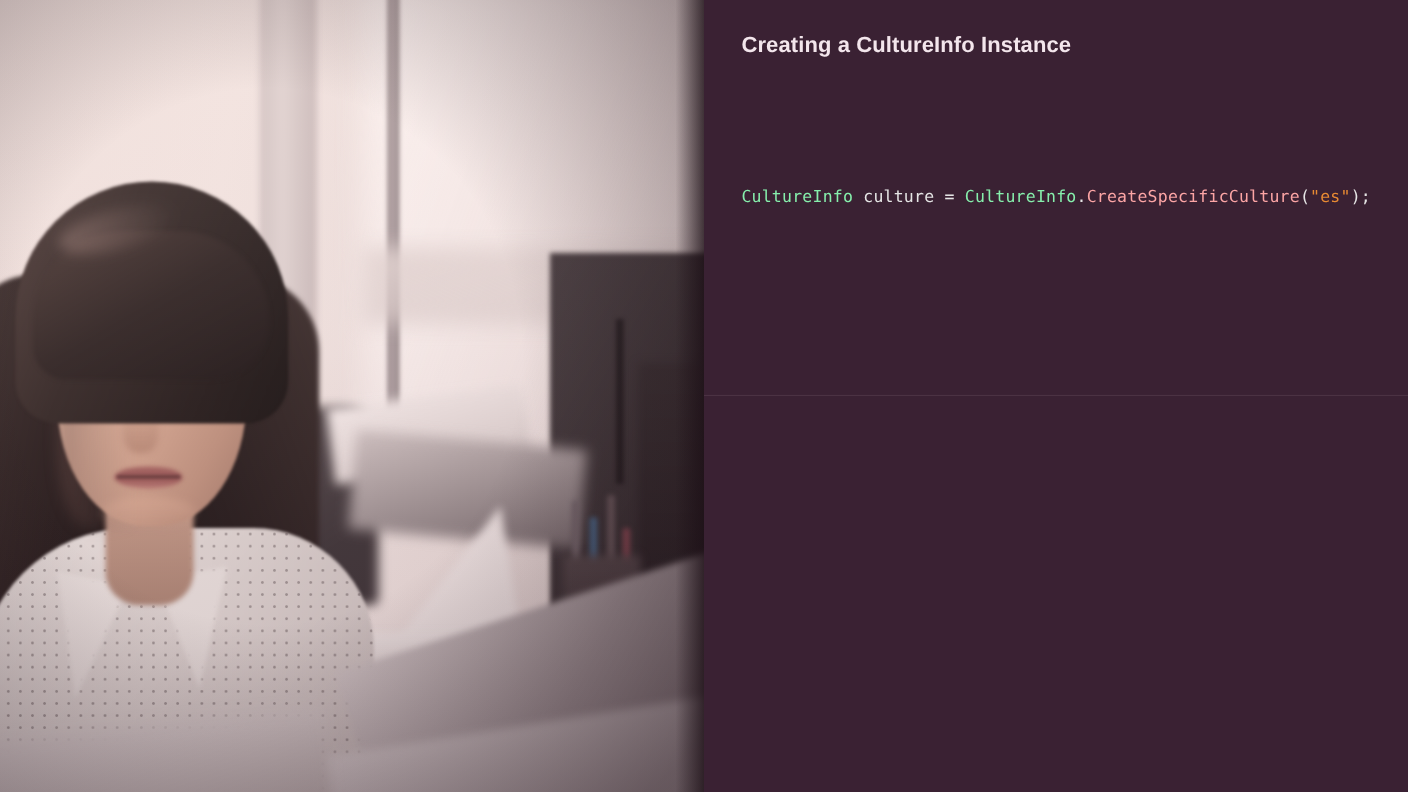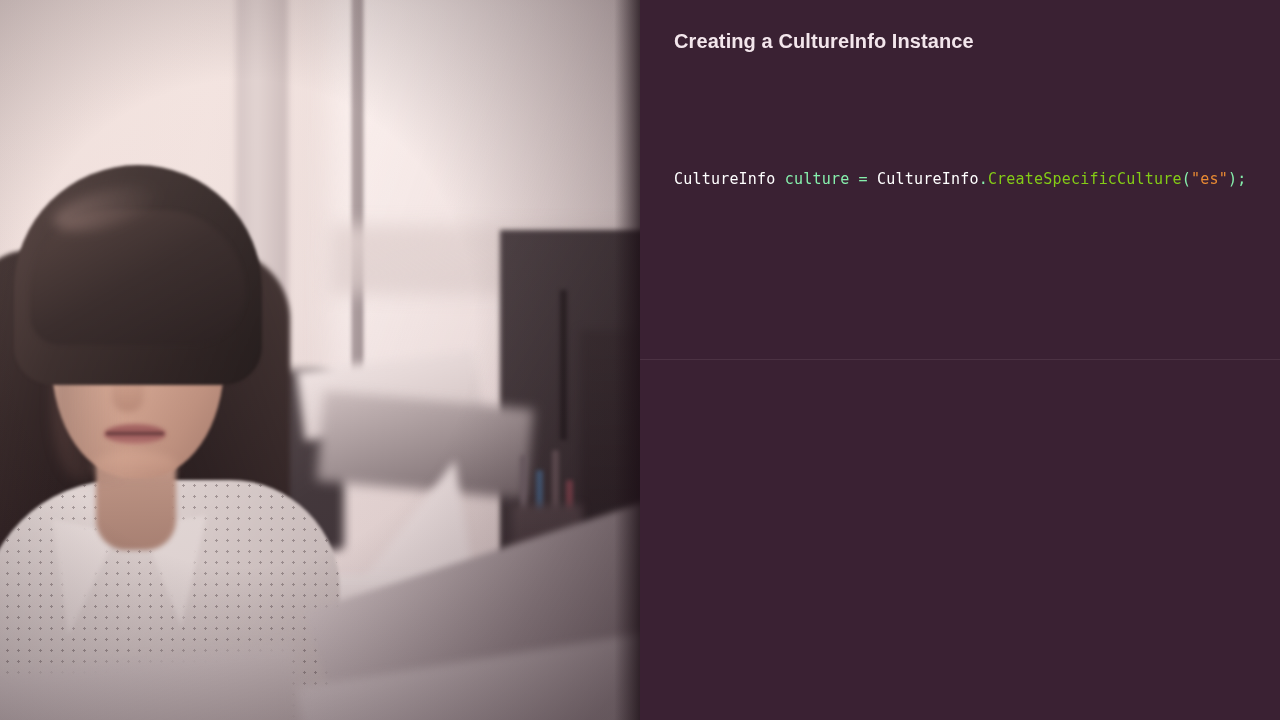--- a/index.html
+++ b/index.html
@@ -320,25 +320,25 @@
     left: 34px;
     font-family: "DejaVu Sans Mono", "Liberation Mono", monospace;
     font-size: 15px;
     letter-spacing: 0.2px;
     white-space: pre;
     color: #ede6ea;
   }
   #code-1 { top: 170px; }
   #code-2 { top: 227px; }
 
-  .tok-type   { color: #ffffff; }
-  .tok-method { color: #84cc16; text-align: right; }
+  .tok-type   { color: #86efac; }
+  .tok-method { color: #fca5a5; text-align: right; }
   .tok-kw     { color: #3d9be9; }
   .tok-str    { color: #e88a33; }
-  .tok-plain  { color: #86efac; }
+  .tok-plain  { color: #e5e5e5; }
 </style>
 </head>
 <body>
 
 <div id="slide">
 
   <div id="photo-panel">
     <div class="ph" id="ph-wall"></div>
     <div class="ph" id="ph-window-light"></div>
     <div class="ph" id="ph-mullion"></div>

